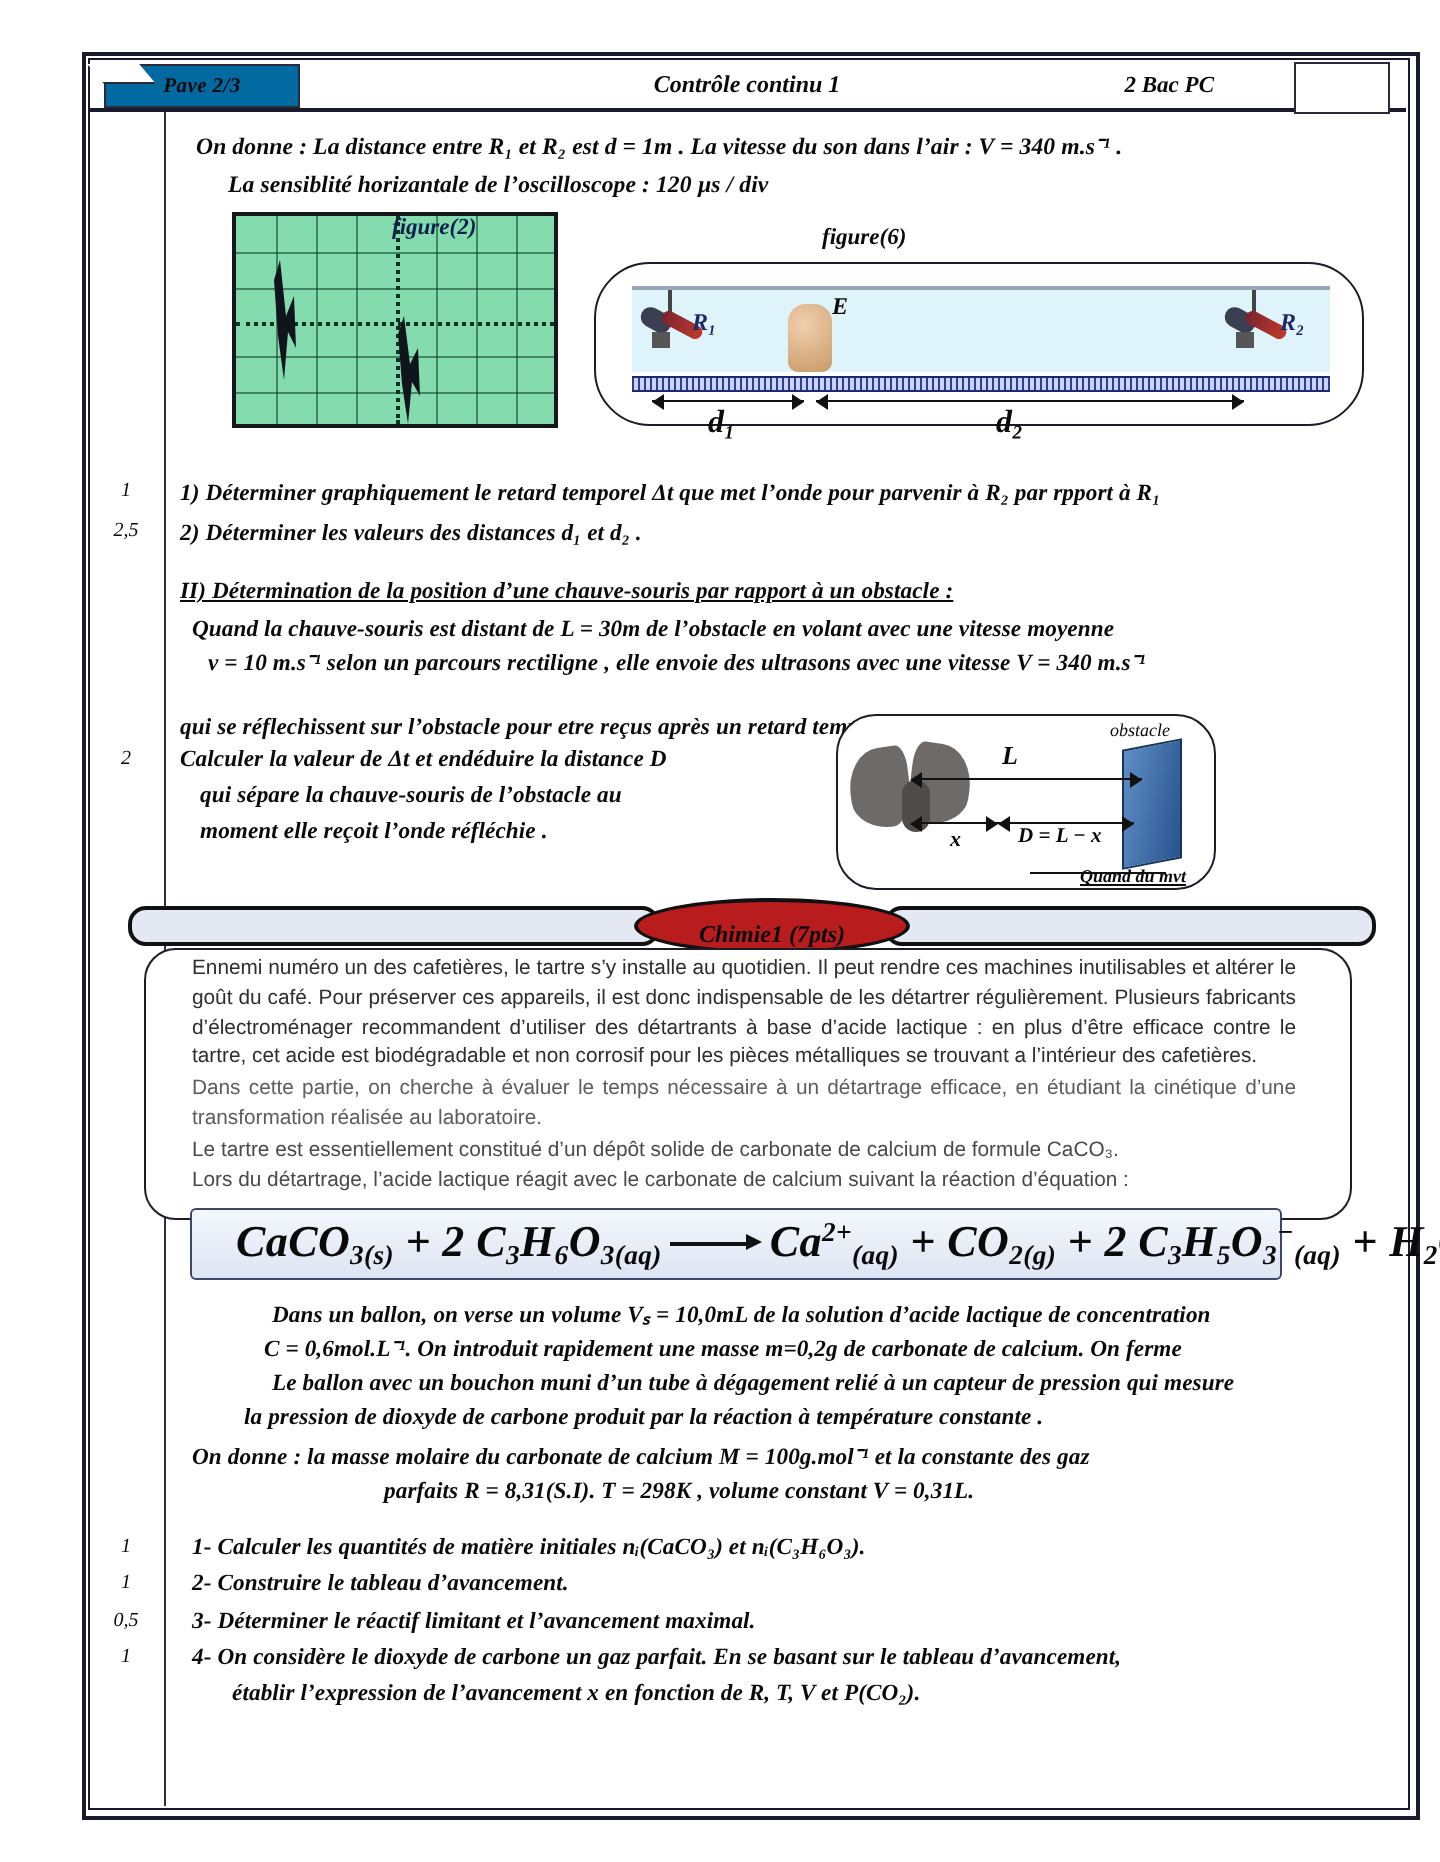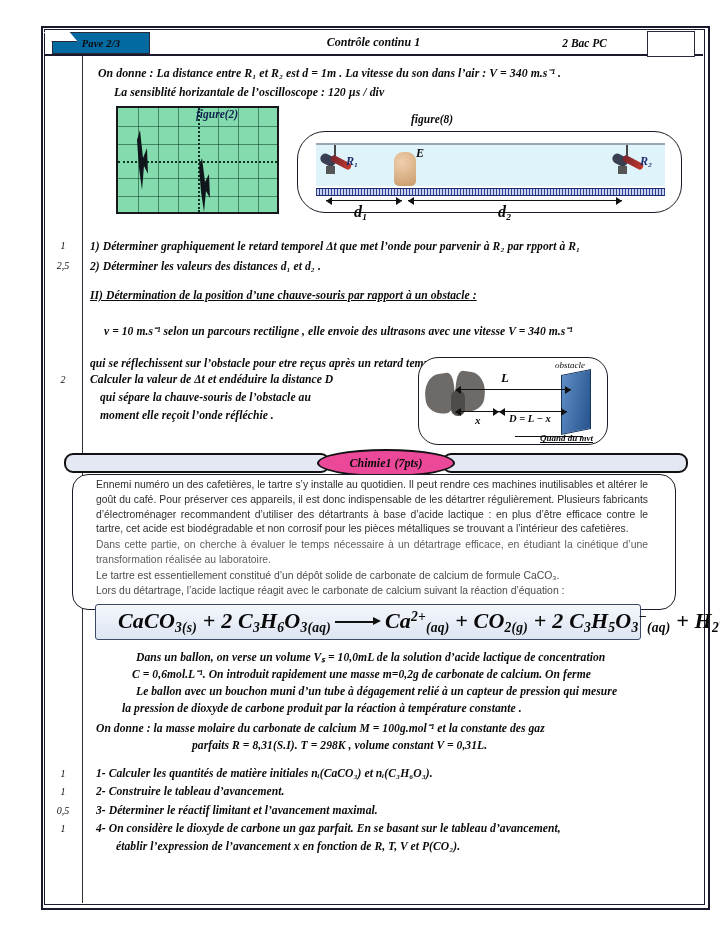--- a/index.html
+++ b/index.html
@@ -98,22 +98,22 @@
   .obst-lbl{position:absolute;right:22px;top:2px;font-style:italic;font-weight:normal;font-size:9px;}
   .sens{position:absolute;right:14px;bottom:1px;font-style:italic;font-weight:bold;font-size:9px;
         text-decoration:underline;}
   .bline{position:absolute;height:1px;background:#111;}
 
   
   .banner{position:absolute;left:64px;top:451px;width:620px;height:20px;}
   .bnr-bar{position:absolute;top:2px;height:16px;background:#e3e8f2;
            border:2px solid #111;border-radius:9px;}
   .bnr-oval{position:absolute;left:253px;top:-2px;width:134px;height:24px;
-           background:#ec4899;border:2px solid #111;border-radius:50%;
-           display:flex;align-items:center;justify-content:center;}
+           background:#b91c1c;border:2px solid #111;border-radius:50%;
+           display:flex;align-items:flex-end;justify-content:center;}
   .bnr-oval span{font-style:italic;font-weight:bold;font-size:12px;}
 
   
   .chem-box{position:absolute;left:72px;top:474px;width:604px;height:136px;
             border:1.5px solid #1c1c28;border-radius:16px;background:#fff;box-sizing:border-box;}
   .chem-txt{position:absolute;left:96px;top:478px;width:552px;
             font-family:"Liberation Sans",sans-serif;font-size:10.4px;line-height:1.42;
             color:#2e2e2e;text-align:justify;}
   .chem-txt p{margin:0 0 1px 0;}
   .chem-fade1{color:#4a4a4a;}
@@ -173,21 +173,21 @@
     <div class="axish" style="top:53px"></div>
     <svg class="pulse" style="left:16px;top:20px;" width="22" height="66">
       <path d="M6,2 L9,30 L13,20 L14,46 L10,38 L8,62 L5,40 L3,12 Z" fill="#10151c"></path>
     </svg>
     <svg class="pulse" style="left:78px;top:48px;" width="22" height="60">
       <path d="M6,2 L9,26 L13,18 L14,42 L10,35 L8,56 L5,36 L3,11 Z" fill="#10151c"></path>
     </svg>
   </div>
   <div class="osc-label">figure(2)</div>
 
-  <div class="fig1-label">figure(8)</div>
+  <div class="fig1-label">figure(6)</div>
   <div class="fig1">
     <div class="fig1-inner"></div>
     <div class="fig1-toprail"></div>
     <div class="fig1-ruler"></div>
 
     <div class="mic" style="left:22px;top:13px;">
       <div class="stem"></div>
         <div class="head"></div>
         <div class="body"></div>
         <div class="base"></div>
@@ -216,20 +216,21 @@
     <div class="dimtxt" style="left:200px;top:71px;">d₂</div>
   </div>
 
   <div class="mark" style="left:47px;top:240px;">1</div>
   <div class="tx" style="left:90px;top:239px;">1) Déterminer graphiquement le retard temporel Δt que met l’onde pour parvenir à R₂  par rpport à R₁</div>
 
   <div class="mark" style="left:47px;top:260px;">2,5</div>
   <div class="tx" style="left:90px;top:259px;">2)  Déterminer  les valeurs des distances  d₁  et  d₂ .</div>
 
   <div class="tx" style="left:90px;top:288px;text-decoration:underline;">II) Détermination de la position d’une chauve-souris par rapport à un obstacle :</div>
+  <div class="tx" style="left:96px;top:307px;">Quand la chauve-souris est distant de L = 30m  de l’obstacle en volant avec une vitesse moyenne</div>
   <div class="tx" style="left:104px;top:324px;">v = 10 m.s⁻¹  selon un parcours rectiligne , elle envoie des ultrasons avec une vitesse  V = 340 m.s⁻¹</div>
   <div class="tx" style="left:90px;top:356px;text-align:right;">qui se réflechissent sur l’obstacle pour etre reçus après un retard temporel Δt   .</div>
 
   <div class="mark" style="left:47px;top:374px;">2</div>
   <div class="tx" style="left:90px;top:372px;">Calculer la valeur de  Δt  et  endéduire la distance D</div>
   <div class="tx" style="left:100px;top:390px;">qui sépare la chauve-souris de l’obstacle au</div>
   <div class="tx" style="left:100px;top:408px;">moment elle reçoit l’onde réfléchie .</div>
 
   <div class="bat-box">
     <div class="bat">

